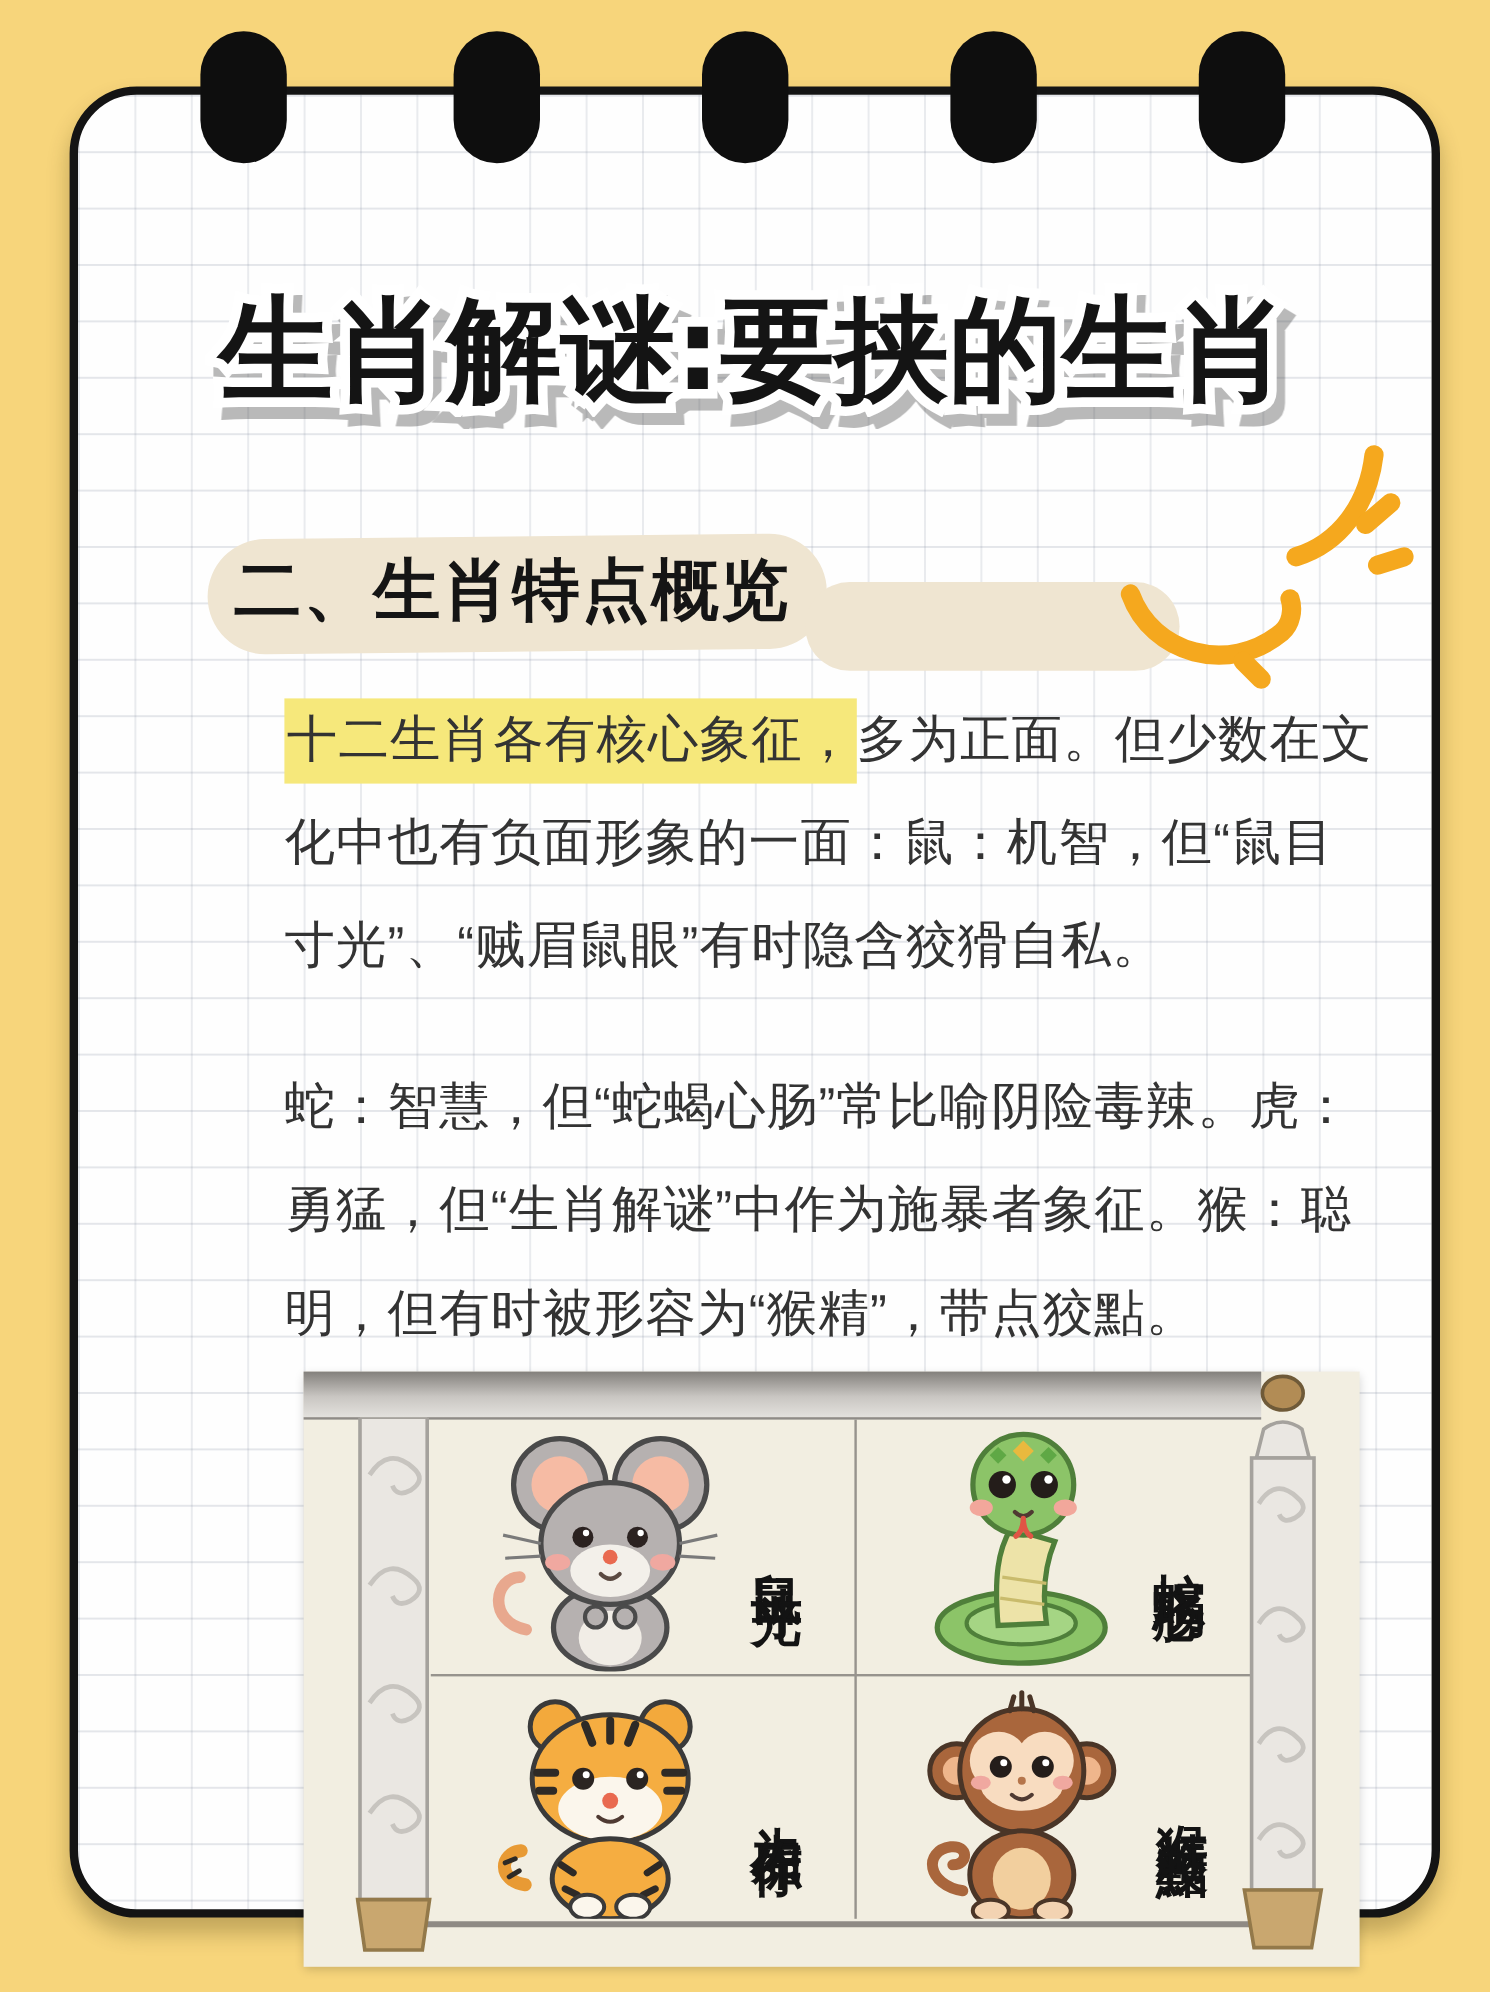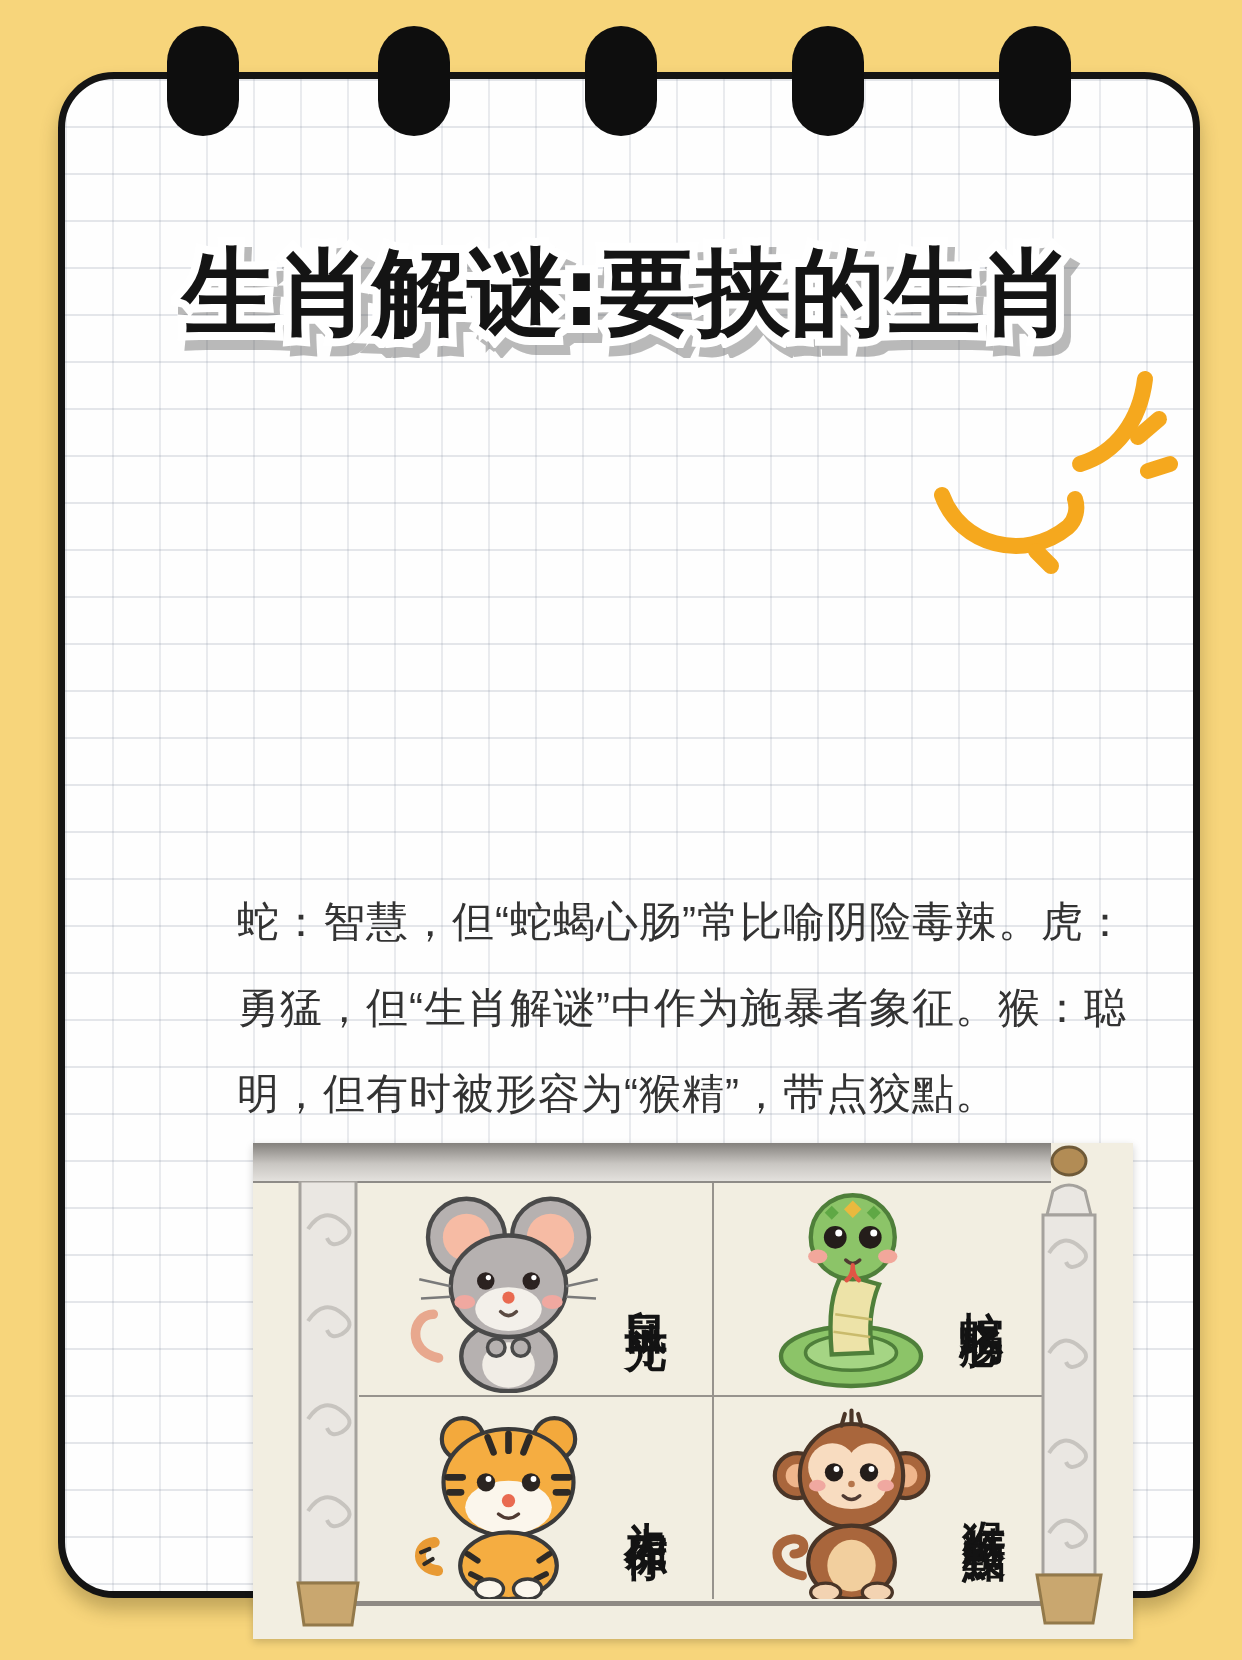--- a/index.html
+++ b/index.html
@@ -81,31 +81,37 @@
 
   <div class="card">
 
     <div class="title-wrap">
       <span class="title-stack">
         <span class="title-layer t-outline">生肖解谜:要挟的生肖</span>
         <span class="title-layer t-fill">生肖解谜:要挟的生肖</span>
       </span>
     </div>
 
+    <div class="section">
+      <div class="blob1"></div>
+      <div class="blob2"></div>
+      <h2>二、生肖特点概览</h2>
+    </div>
 
     <svg class="doodle" viewBox="0 0 262 214">
       <g fill="none" stroke="#F5A81E" stroke-width="16" stroke-linecap="round">
         <path d="M 227 14 C 222 56 198 88 162 99"></path>
         <path d="M 220 72 L 241 54"></path>
         <path d="M 230 106 L 252 99"></path>
         <path d="M 24 130 C 42 180 106 198 150 162 C 158 155 160 143 157 134"></path>
         <path d="M 118 186 L 133 201"></path>
       </g>
     </svg>
 
+    <p class="para p1"><mark class="hl">十二生肖各有核心象征，</mark><span>多为正面。但少数在文化中也有负面形象的一面：鼠：机智，但“鼠目寸光”、“贼眉鼠眼”有时隐含狡猾自私。</span></p>
 
     <p class="para p2">蛇：智慧，但“蛇蝎心肠”常比喻阴险毒辣。虎：勇猛，但“生肖解谜”中作为施暴者象征。猴：聪明，但有时被形容为“猴精”，带点狡點。</p>
 
     <div class="zimg">
       <div class="ztop"></div>
       <div class="zrod"></div>
       <div class="zdivv"></div>
       <div class="zdivh"></div>
 
       <svg class="zpillar zleft" viewBox="0 0 64 446">

